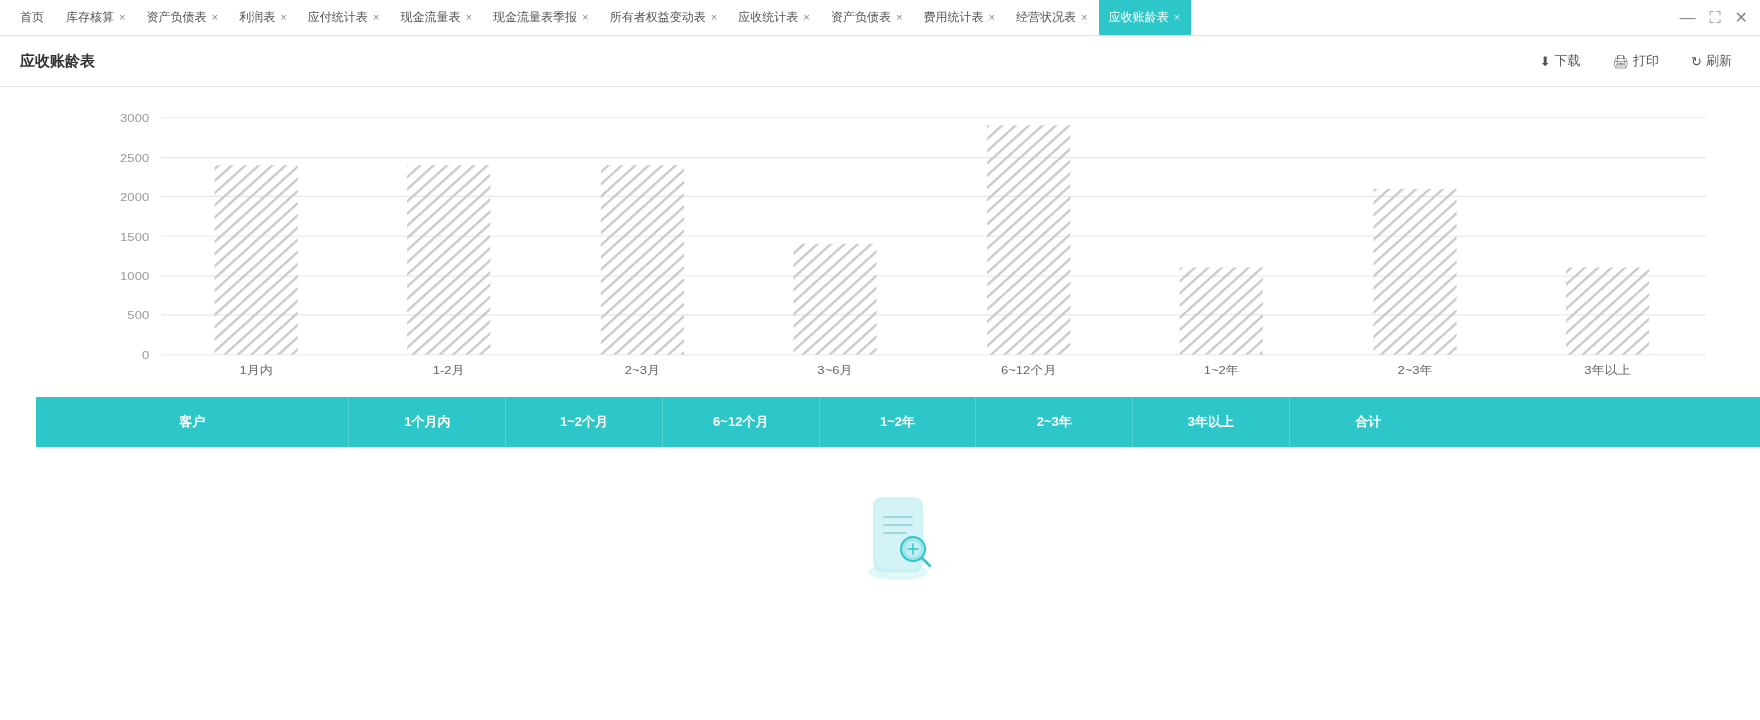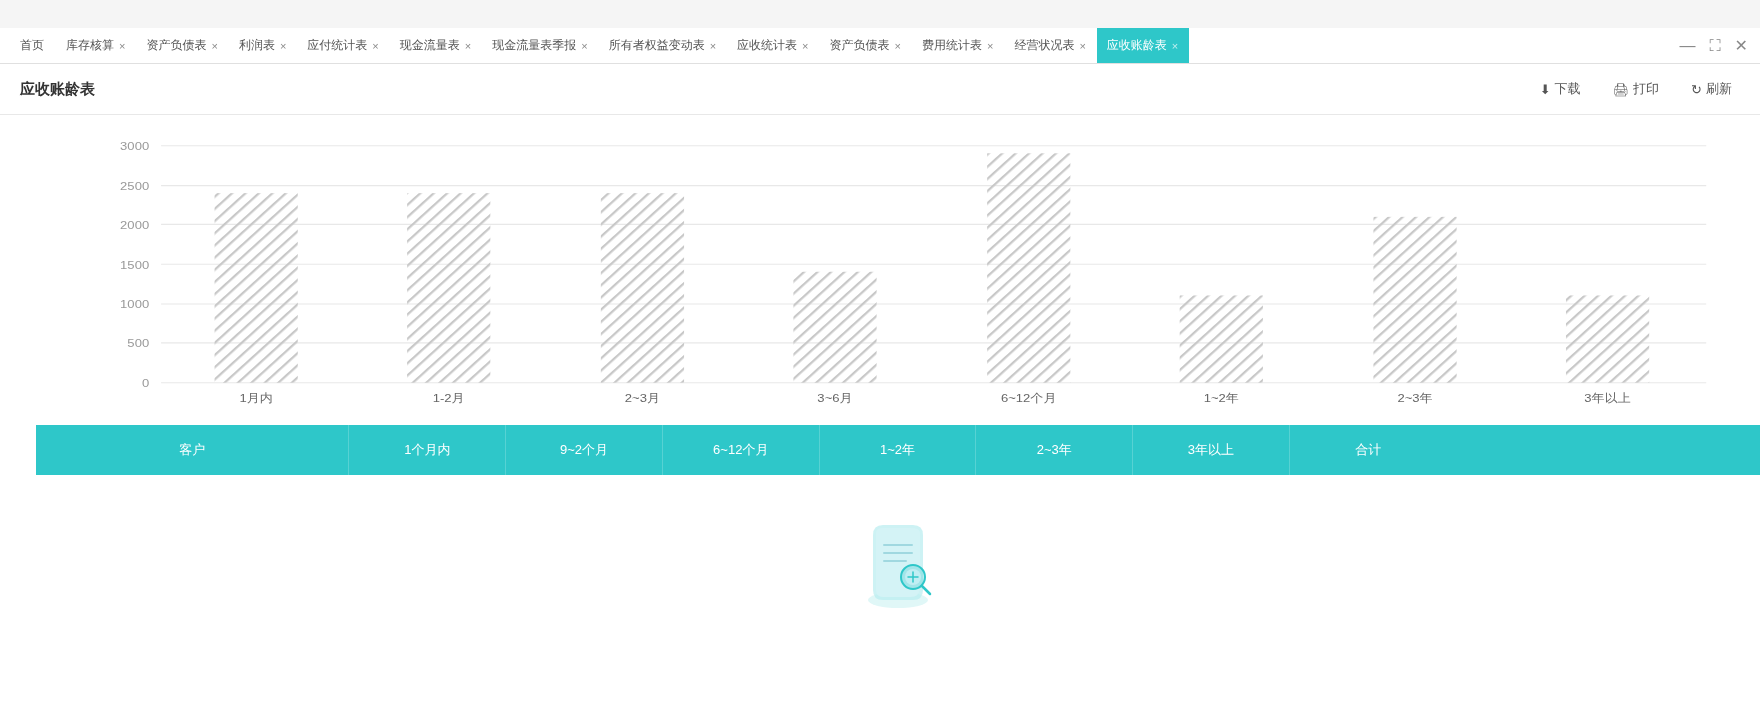--- a/index.html
+++ b/index.html
@@ -9,34 +9,34 @@
     .tab-bar {
       display: flex;
       align-items: center;
       background: #fff;
       border-bottom: 1px solid #e0e0e0;
       height: 36px;
       padding: 15px 8px;
       overflow-x: auto;
       white-space: nowrap;
       position: relative;
-      margin-top: 28px;
     }
     .tab-bar::-webkit-scrollbar { display: none; }
     .tab-item {
       display: inline-flex;
       align-items: center;
       padding: 0 10px;
       height: 36px;
       cursor: pointer;
       font-size: 12px;
       color: #555;
       border-right: 1px solid transparent;
       user-select: none;
       flex-shrink: 0;
+      font-family: Liberation Mono, monospace;
     }
     .tab-item.active {
       background: #2ec7c9;
       color: #fff;
     }
     .tab-item .tab-close {
       margin-left: 5px;
       font-size: 11px;
       color: inherit;
       opacity: 0.7;
@@ -127,21 +127,21 @@
       color: #fff;
       font-size: 13px;
       height: 50px;
     }
     .table-header-cell {
       display: flex;
       align-items: center;
       justify-content: center;
       padding: 0 8px;
       border-right: 1px solid rgba(255,255,255,0.2);
-      font-weight: normal;
+      font-weight: bold;
     }
     .table-header-cell:last-child { border-right: none; }
 
     
     .table-empty {
       display: flex;
       flex-direction: column;
       align-items: center;
       justify-content: center;
       padding: 40px 0 20px;
@@ -279,21 +279,21 @@
             <line x1="0" y1="0" x2="0" y2="8" stroke="#c8c8c8" stroke-width="4"></line>
           </pattern>
         </defs>
       </svg>
     </div>
   </div>
 
   <div class="table-header" id="table-header">
   <div class="table-header-cell">客户</div>
       <div class="table-header-cell">1个月内</div>
-      <div class="table-header-cell">9~2个月</div>
+      <div class="table-header-cell">1~2个月</div>
       <div class="table-header-cell">6~12个月</div>
       <div class="table-header-cell">1~2年</div>
       <div class="table-header-cell">2~3年</div>
       <div class="table-header-cell">3年以上</div>
       <div class="table-header-cell">合计</div>
     </div>
 
   <div class="table-empty">
     <svg width="100" height="100" viewBox="0 0 100 100">
 

